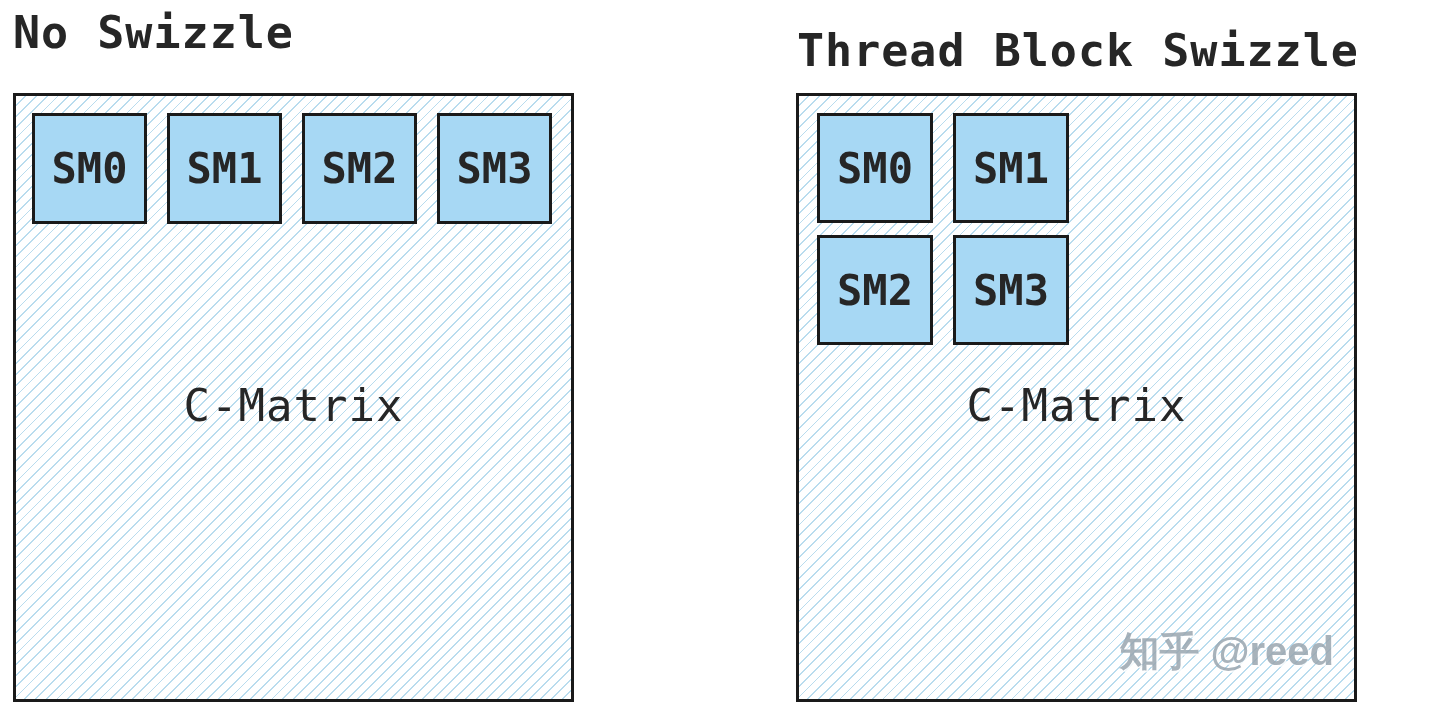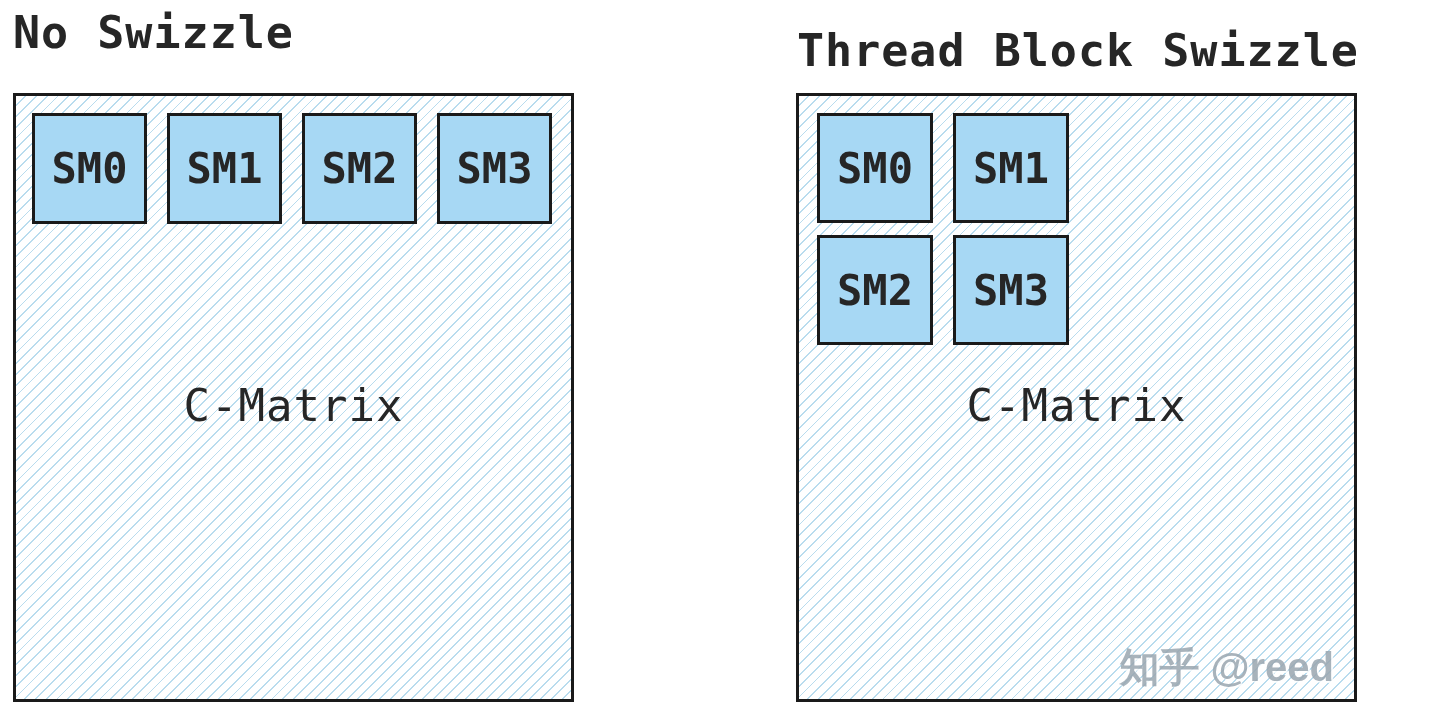--- a/index.html
+++ b/index.html
@@ -81,21 +81,21 @@
     font-size: 44px;
     font-weight: normal;
     letter-spacing: 1px;
     color: var(--text, #262626);
     margin-top: 10px;
   }
 
   .watermark {
     position: absolute;
     right: 20px;
-    bottom: 4px;
+    bottom: 20px;
     font-family: "Liberation Sans", "DejaVu Sans", sans-serif;
     font-size: 40px;
     font-weight: bold;
     color: var(--watermark-text, #9aa6b0);
     opacity: 0.85;
     text-shadow: 2px 2px 0 rgba(255, 255, 255, 0.95);
     white-space: nowrap;
   }
 </style>
 </head>

